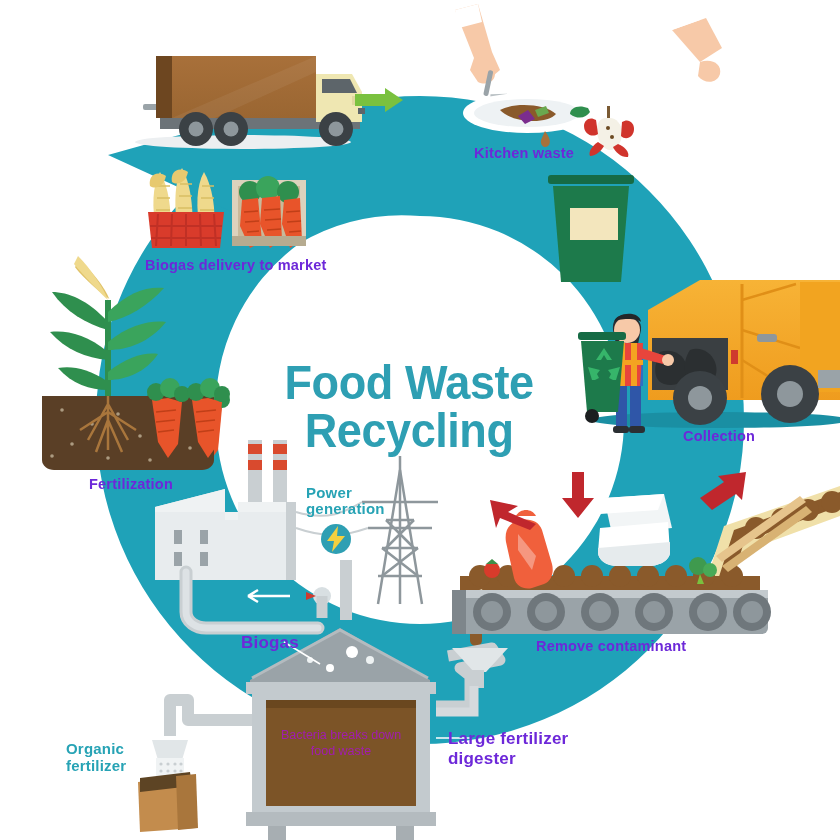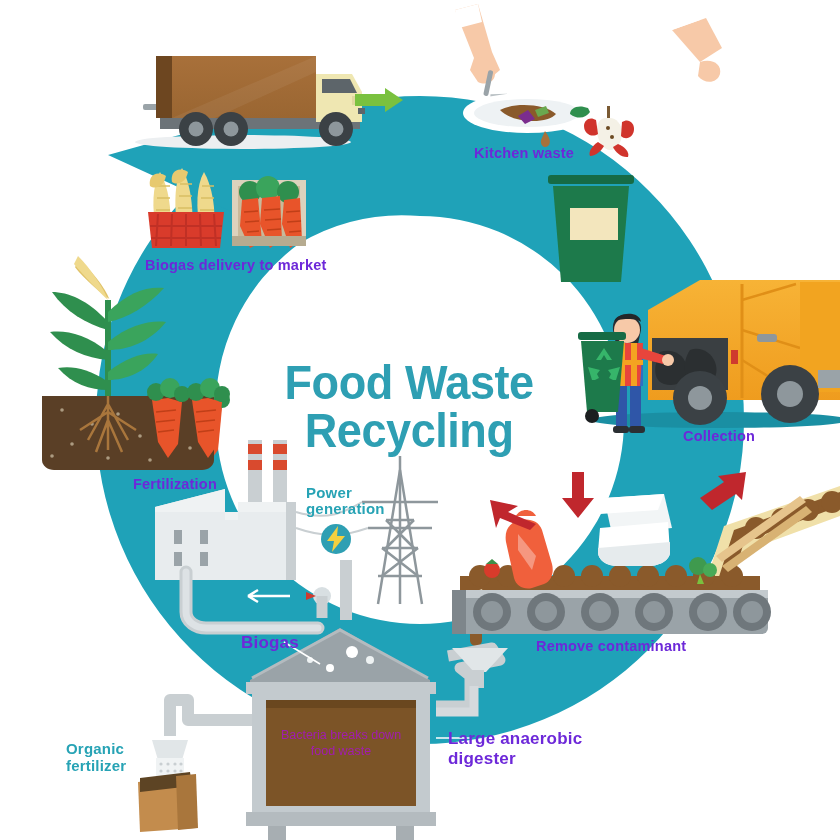--- a/index.html
+++ b/index.html
@@ -461,37 +461,37 @@
     <div>Food Waste</div>
     <div>Recycling</div>
   </div>
 
   <div class="lbl lbl-white md" style="left:474px;top:146px;">Kitchen waste</div>
 
   <div class="lbl lbl-white md" style="left:640px;top:429px;margin-left:43px;">Collection</div>
 
   <div class="lbl lbl-white md" style="left:536px;top:639px;">Remove contaminant</div>
 
-  <div class="lbl lbl-white md" style="left:89px;top:477px;margin-left:44px;">Fertilization</div>
+  <div class="lbl lbl-white md" style="left:89px;top:477px;">Fertilization</div>
 
   <div class="lbl lbl-white md" style="left:145px;top:258px;">Biogas delivery to market</div>
 
   <div class="lbl lbl-teal" style="left:306px;top:485px;font-size:15px;text-align:left;width:96px;">
     <div>Power</div>
     <div>generation</div>
   </div>
   <svg style="position:absolute;left:318px;top:521px;width:36px;height:36px;" viewBox="0 0 36 36">
     <circle cx="18" cy="18" r="15" fill="#2e9fb3"></circle>
     <path d="M20,5 L9,20 L16,20 L14,31 L27,15 L19,15 Z" fill="#f4d03f"></path>
   </svg>
 
   <div class="lbl lbl-white sm" style="left:241px;top:634px;">Biogas</div>
 
   <div class="lbl lbl-white sm" style="left:448px;top:729px;line-height:1.2;">
-    <div>Large anaerobic</div>
+    <div>Large fertilizer</div>
     <div>digester</div>
   </div>
 
   <div class="lbl lbl-teal" style="left:66px;top:740px;font-size:15px;line-height:1.15;">
     <div>Organic</div>
     <div>fertilizer</div>
   </div>
 
   <div class="tank-text" style="left:276px;top:728px;width:130px;">
     <div>Bacteria breaks down</div>

